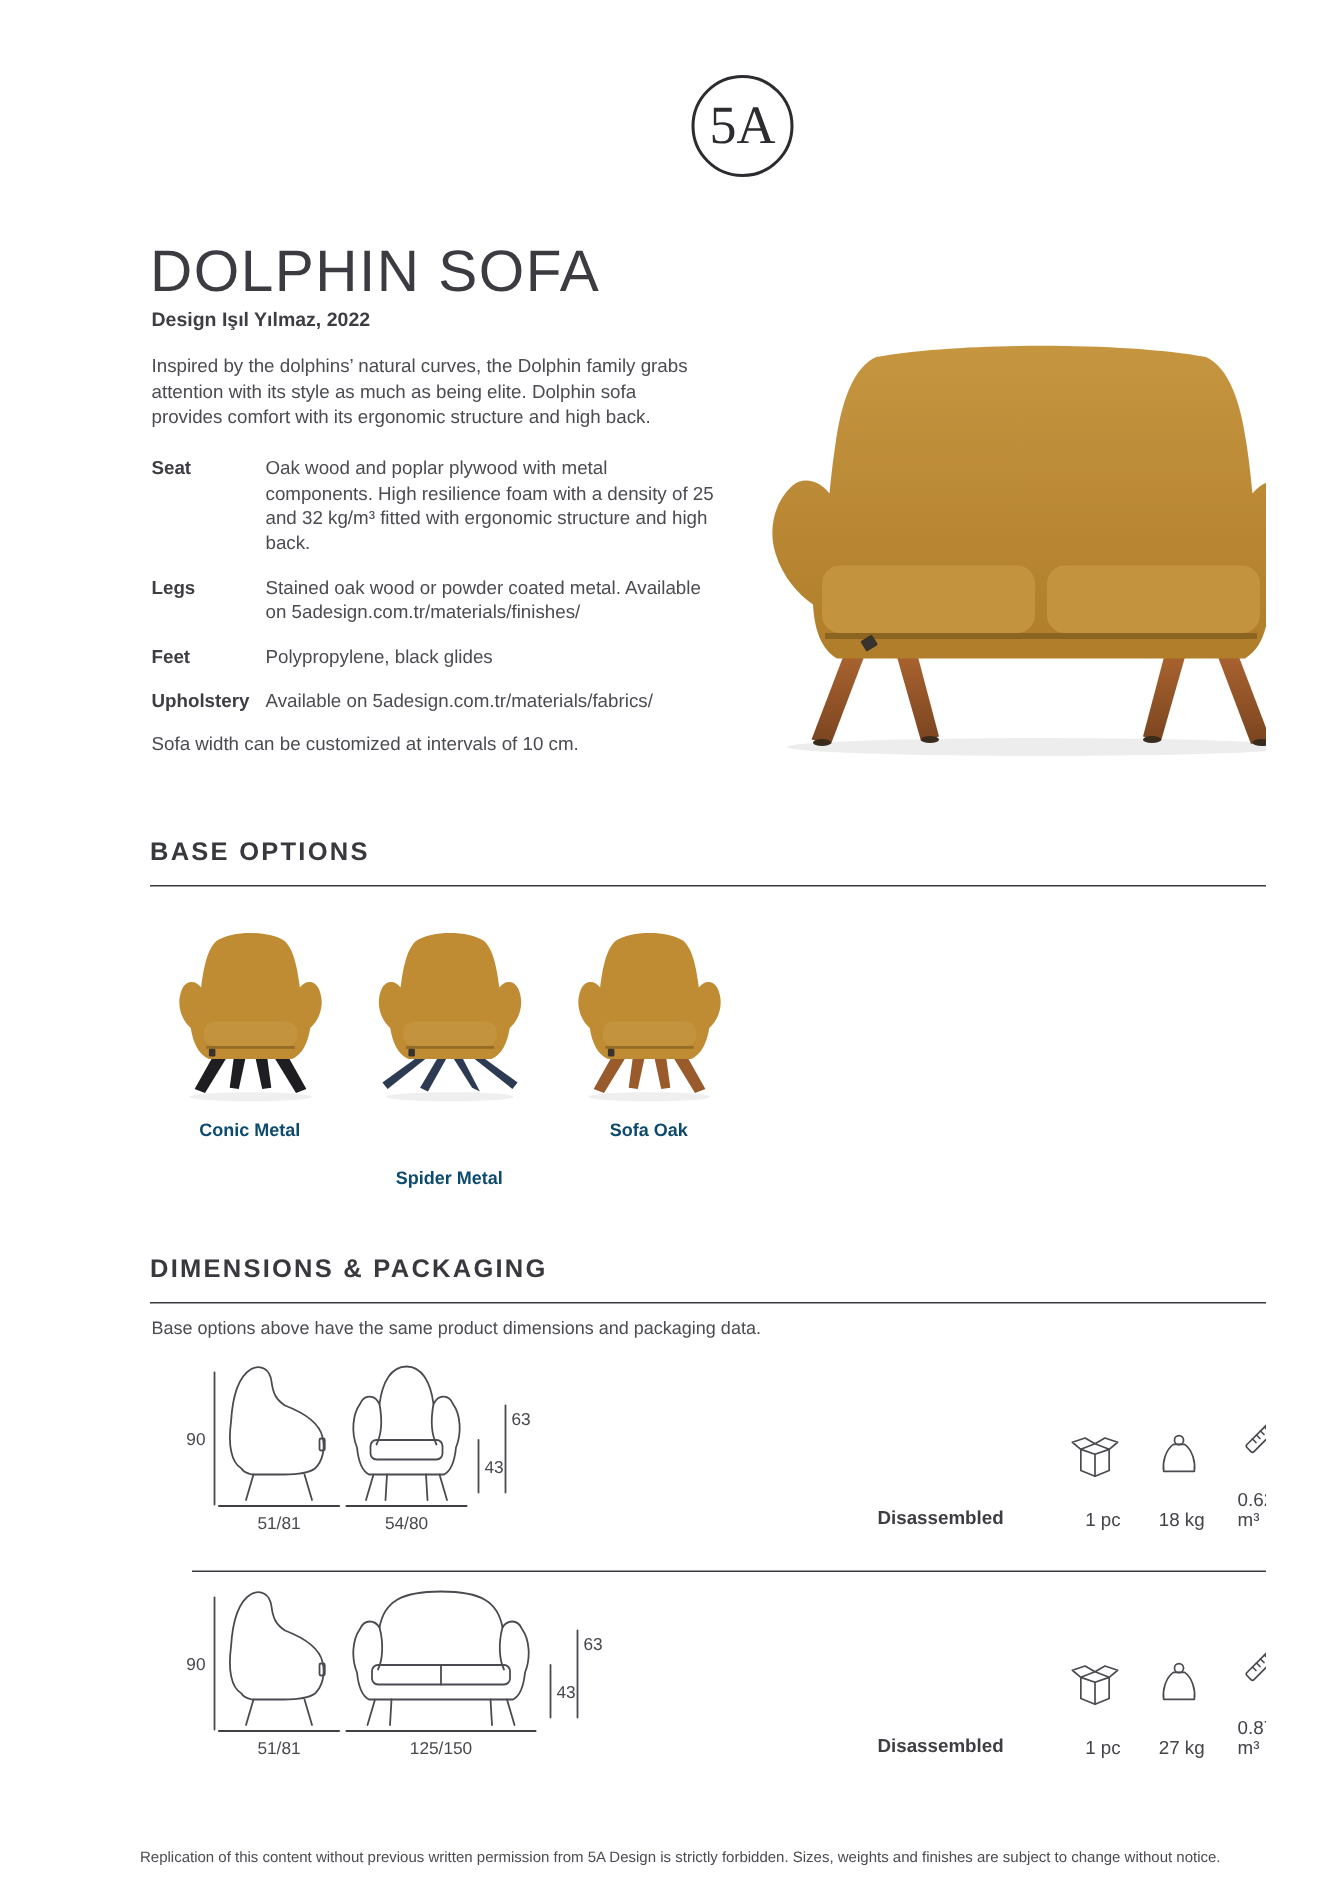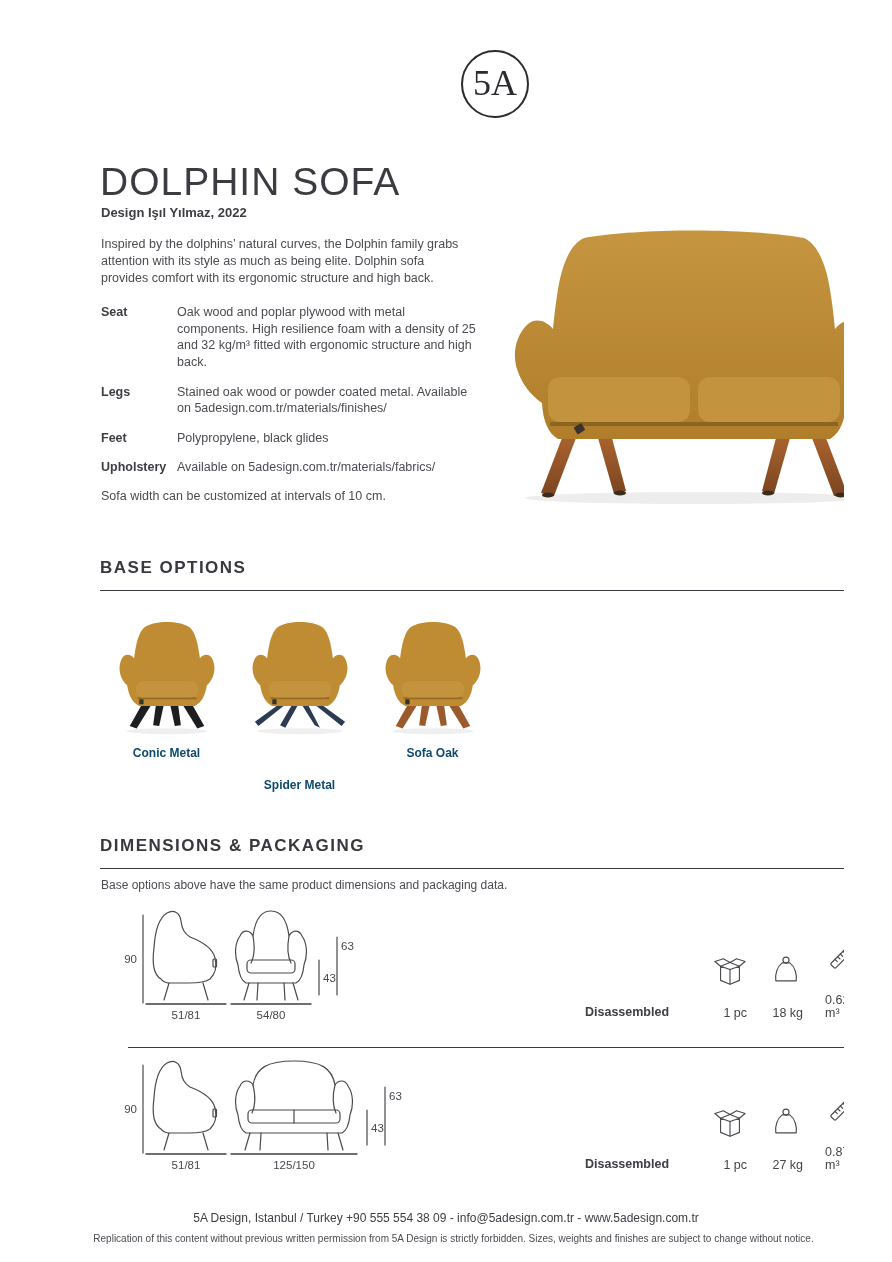--- a/index.html
+++ b/index.html
@@ -311,16 +311,15 @@
           <line class="ln" x1="14.5" y1="13" x2="18" y2="13"></line>
           <line class="ln" x1="14.5" y1="17" x2="18" y2="17"></line>
           <line class="ln" x1="14.5" y1="21" x2="18" y2="21"></line>
           <line class="ln" x1="14.5" y1="25" x2="18" y2="25"></line>
         </g>
       </svg>
       <div class="pack-value">0.87 m³</div>
     </div>
   </div>
 
-  <div class="footer-contact">5A Design, Istanbul / Turkey +90 555 554 38 09 - info@5adesign.com.tr - www.5adesign.com.tr</div>
   <div class="footer-disclaimer">Replication of this content without previous written permission from 5A Design is strictly forbidden. Sizes, weights and finishes are subject to change without notice.</div>
 
 </div>
 
 </body></html>

